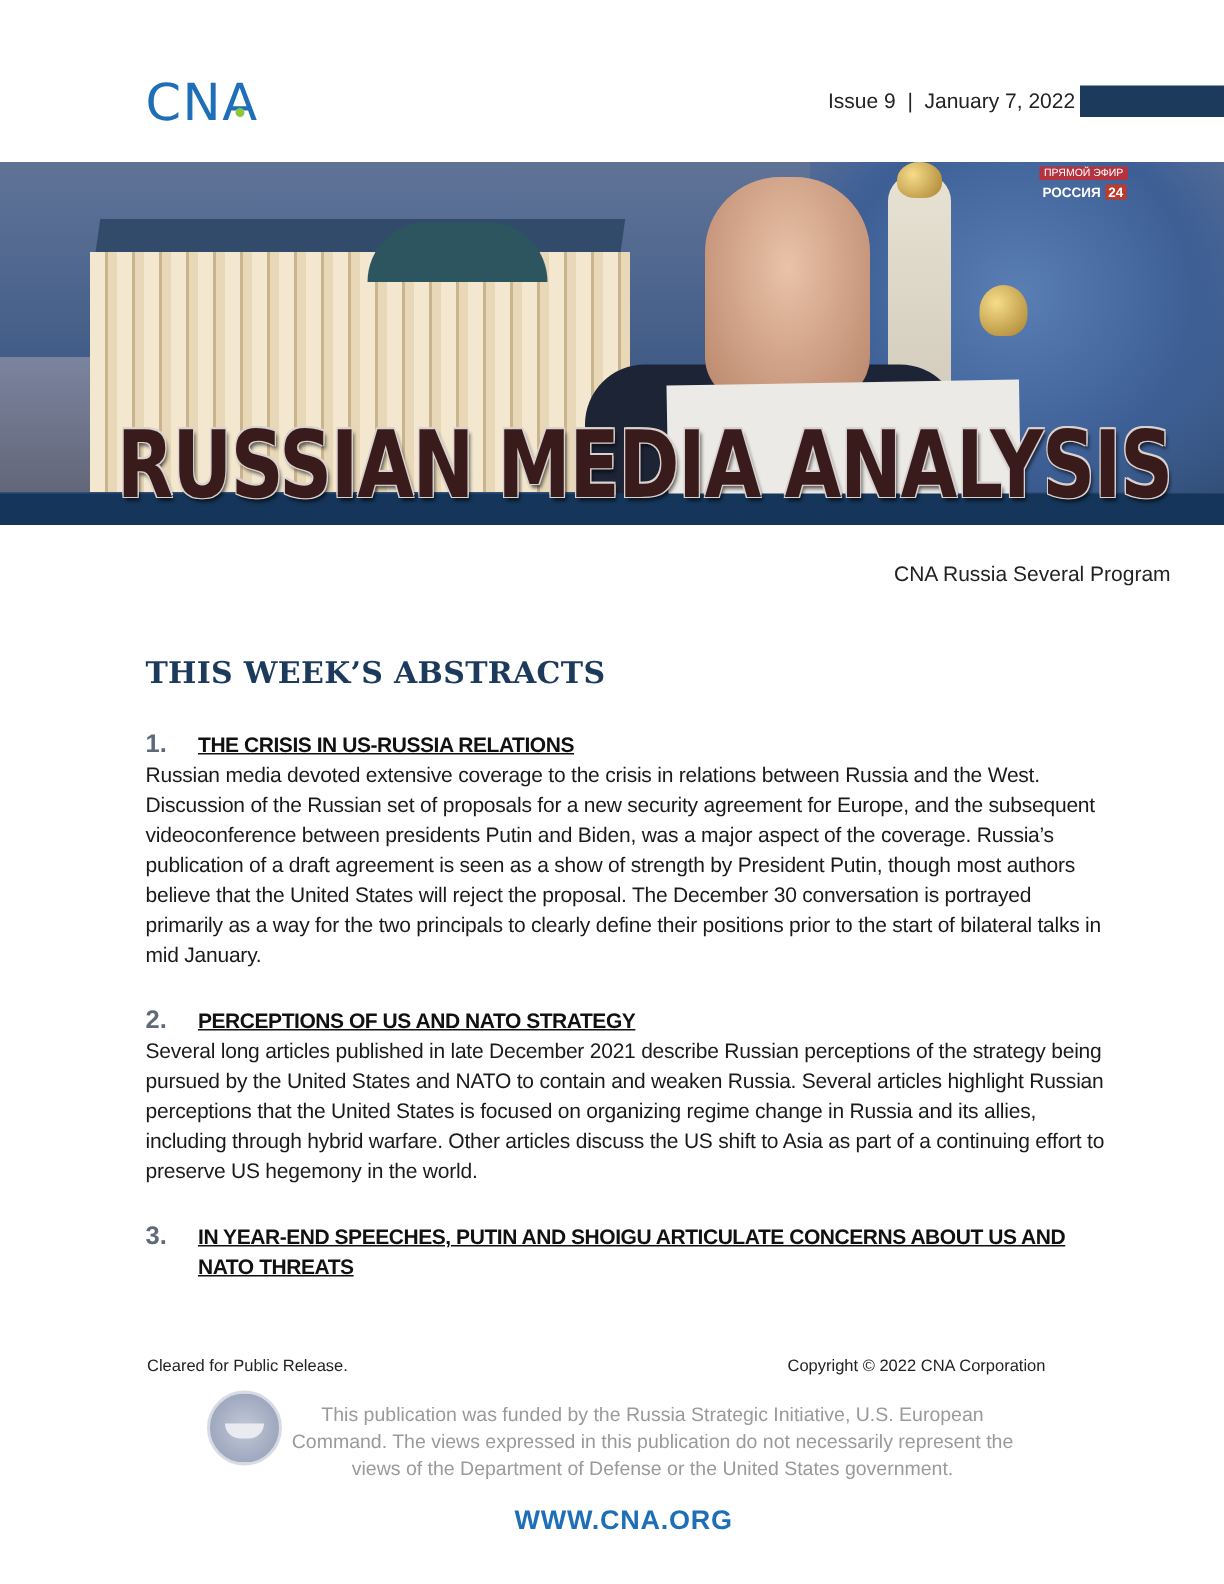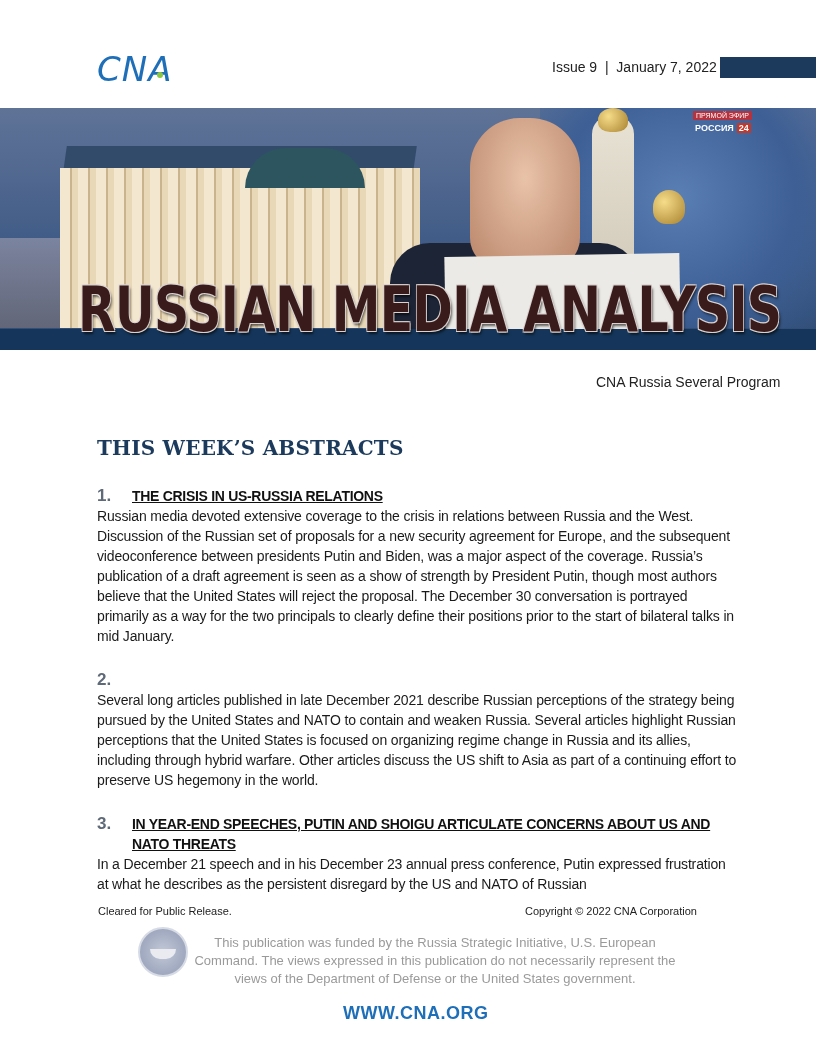--- a/index.html
+++ b/index.html
@@ -2,21 +2,21 @@
 <html><head>
   <meta charset="utf-8">
   <style>
     html, body { margin: 0; padding: 0; }
     body {
       width: 816px; height: 1056px; background: #ffffff; position: relative; overflow: hidden;
       font-family: "Liberation Sans", "DejaVu Sans", sans-serif; color: #1a1a1a;
     }
     .logo {
       position: absolute; left: 97px; top: 52px; font-size: 34px; letter-spacing: 1px;
-      color: #1e6fb8; font-family: "DejaVu Sans", sans-serif; font-weight: 400; line-height: 1; font-style: italic;
+      color: #1e6fb8; font-family: "DejaVu Sans", sans-serif; font-weight: 400; line-height: 1;
     }
     .logo .a { position: relative; display: inline-block; }
     .logo .dot {
       position: absolute; width: 6px; height: 6px; border-radius: 50%; background: #8dc63f;
       left: 50%; top: 20px; margin-left: -3px;
     }
     .issue {
       position: absolute; left: 552px; top: 59px; font-size: 14px; color: #222; white-space: nowrap;
     }
     .issue-bar { position: absolute; left: 720px; top: 57px; width: 96px; height: 21px; background: #1b3a5c; }
@@ -122,30 +122,30 @@
   <div class="head">
     <span class="num">1.</span>
     <span class="htitle">THE CRISIS IN US-RUSSIA RELATIONS</span>
   </div>
   <div class="body">Russian media devoted extensive coverage to the crisis in relations between Russia and the West. Discussion of the Russian set of proposals for a new security agreement for Europe, and the subsequent videoconference between presidents Putin and Biden, was a major aspect of the coverage. Russia’s publication of a draft agreement is seen as a show of strength by President Putin, though most authors believe that the United States will reject the proposal. The December 30 conversation is portrayed primarily as a way for the two principals to clearly define their positions prior to the start of bilateral talks in mid January.</div>
 </div>
 
 <div class="abstract abs2">
   <div class="head">
     <span class="num">2.</span>
+    <span class="htitle">PERCEPTIONS OF US AND NATO STRATEGY</span>
   </div>
   <div class="body">Several long articles published in late December 2021 describe Russian perceptions of the strategy being pursued by the United States and NATO to contain and weaken Russia. Several articles highlight Russian perceptions that the United States is focused on organizing regime change in Russia and its allies, including through hybrid warfare. Other articles discuss the US shift to Asia as part of a continuing effort to preserve US hegemony in the world.</div>
 </div>
 
 <div class="abstract abs3">
   <div class="head">
     <span class="num">3.</span>
     <span class="htitle">IN YEAR-END SPEECHES, PUTIN AND SHOIGU ARTICULATE CONCERNS ABOUT US AND NATO THREATS</span>
   </div>
-  <div class="body">In a December 21 speech and in his December 23 annual press conference, Putin expressed frustration at what he describes as the persistent disregard by the US and NATO of Russian</div>
 </div>
 
 <div class="cleared">Cleared for Public Release.</div>
 <div class="copyright">Copyright © 2022 CNA Corporation</div>
 <div class="seal">
     <div class="wing"></div>
   </div>
 <div class="disclaimer">This publication was funded by the Russia Strategic Initiative, U.S. European Command.  The views expressed in this publication do not necessarily represent the views of the Department of Defense or the United States government.</div>
 <div class="website">WWW.CNA.ORG</div>
 

